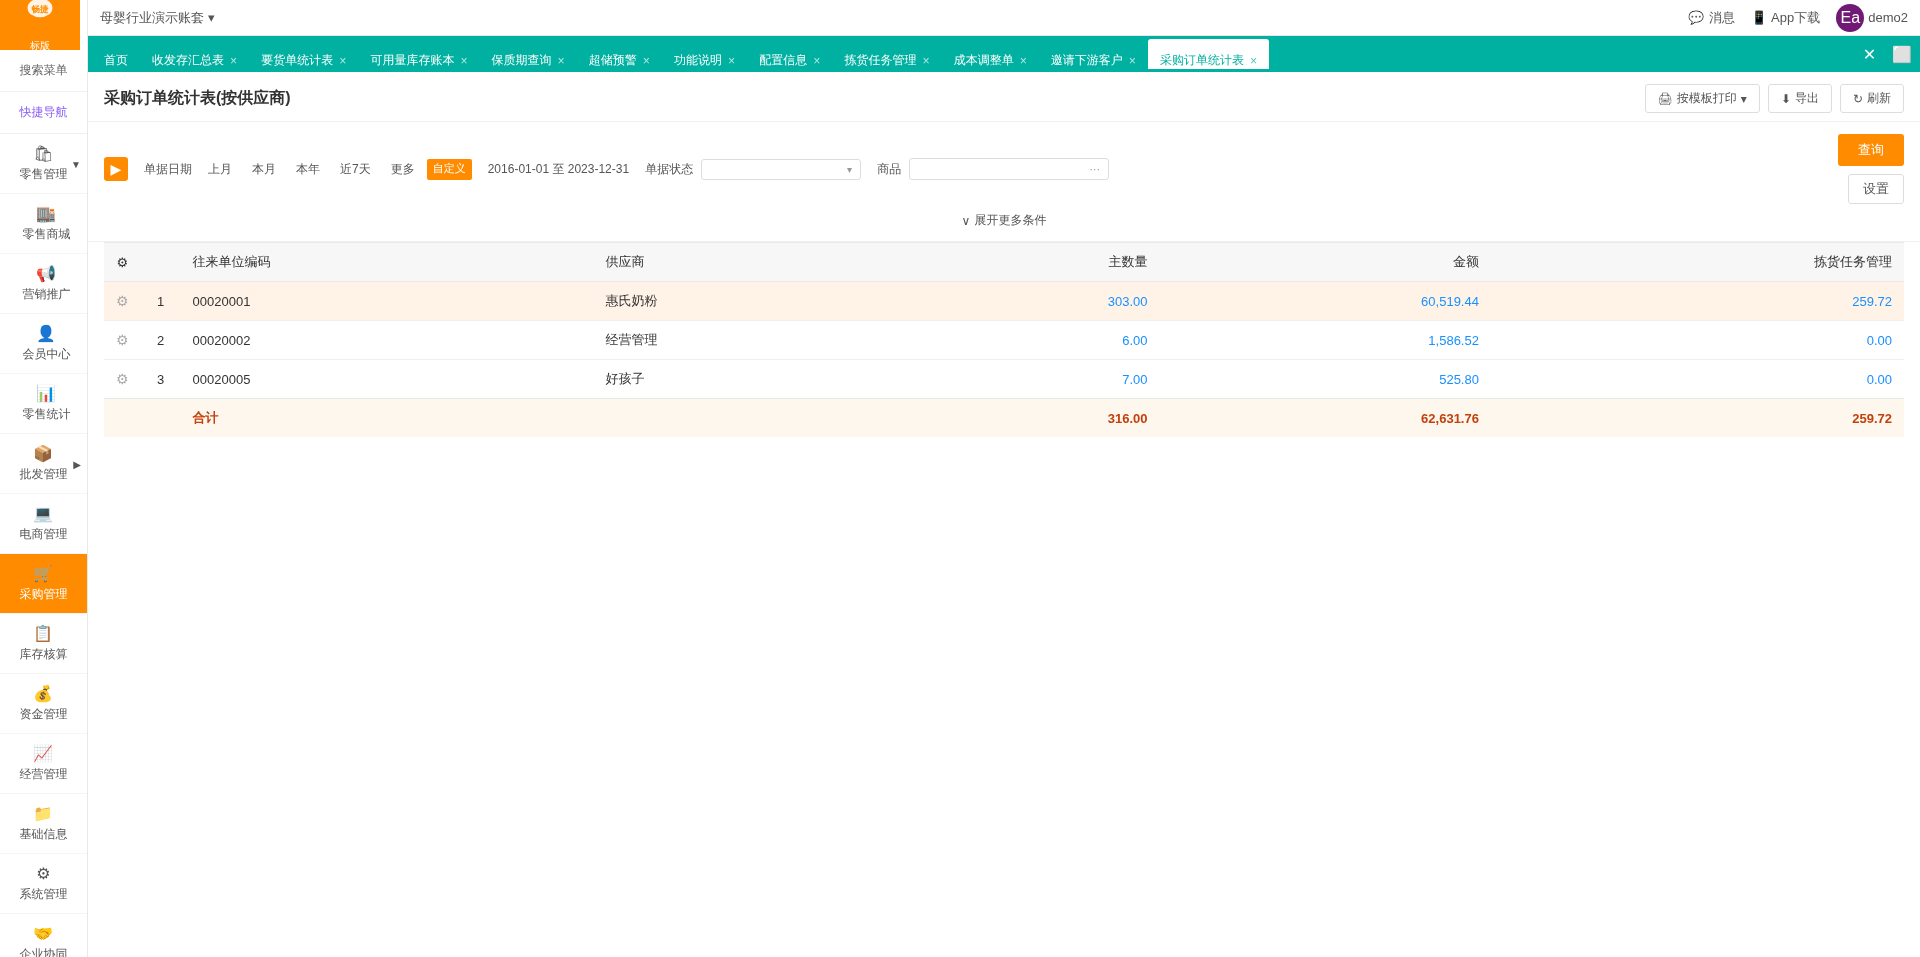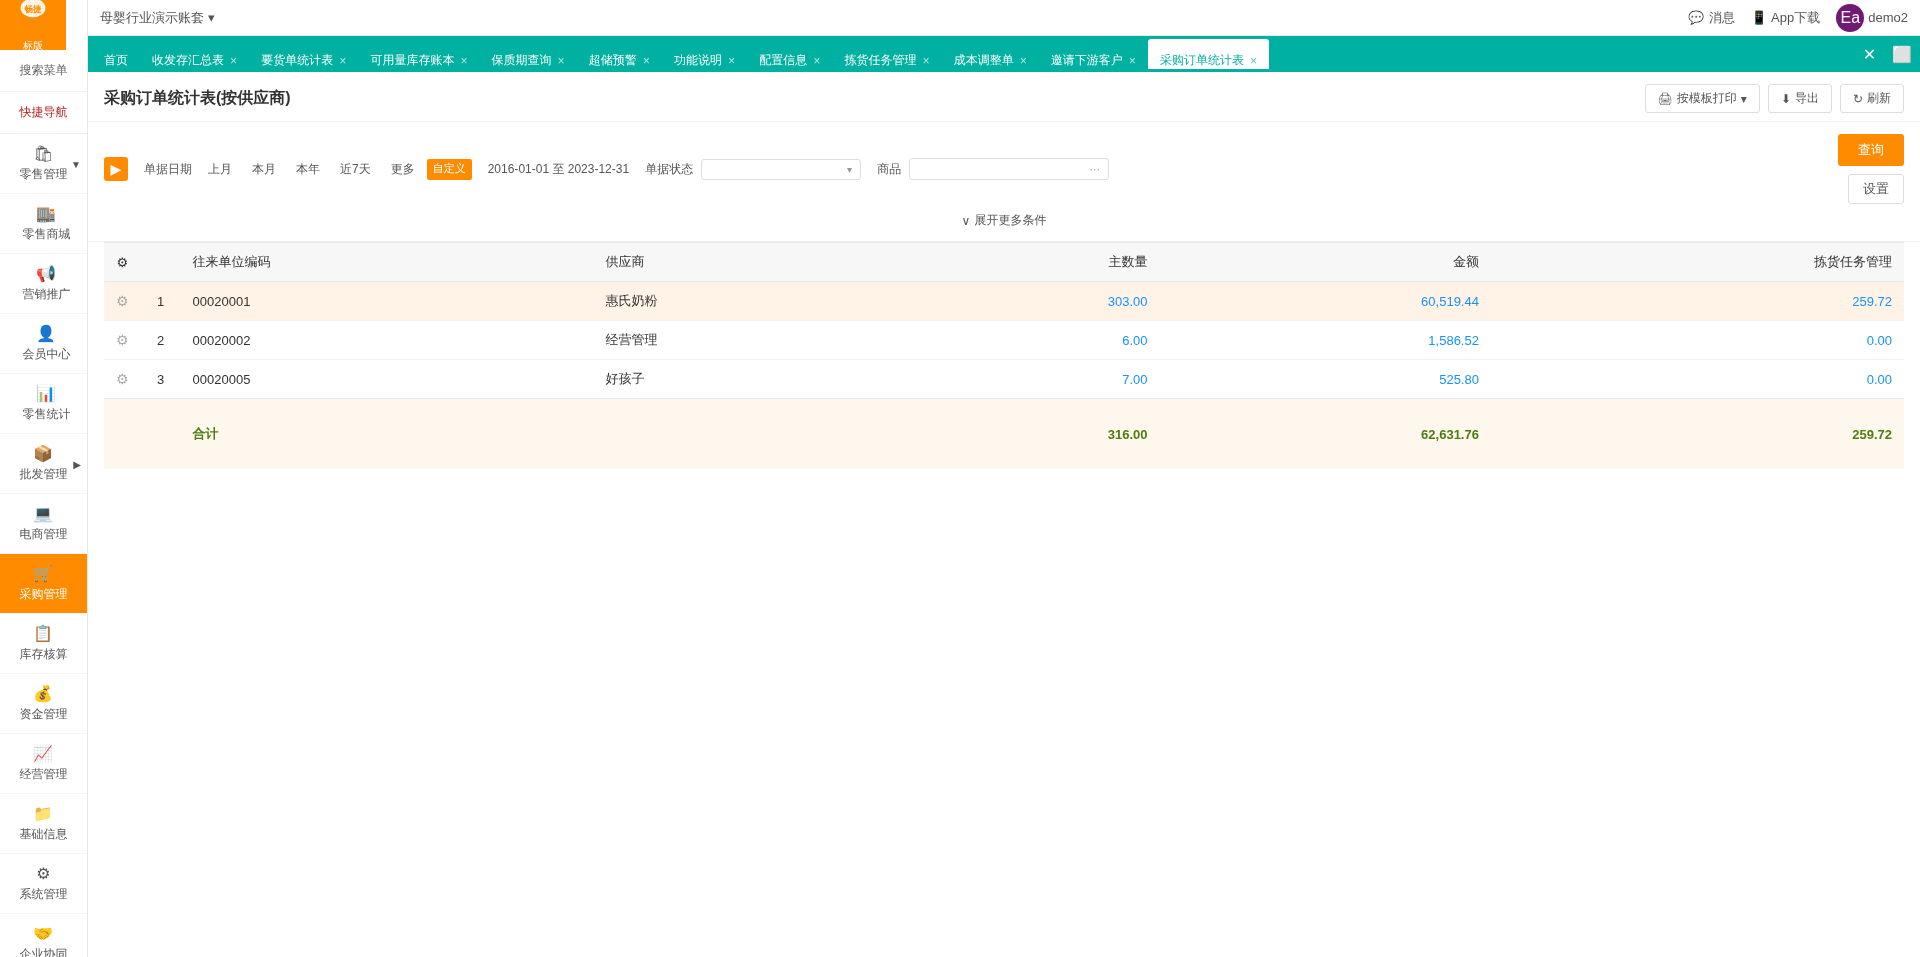--- a/index.html
+++ b/index.html
@@ -1,27 +1,27 @@
 <!DOCTYPE html>
 <html><head>
   <meta charset="utf-8">
   <style>
     * { margin: 0; padding: 0; box-sizing: border-box; }
     body { font-family: 'Microsoft YaHei', Arial, sans-serif; font-size: 13px; background: #f5f5f5; width: 1920px; height: 957px; overflow: hidden; display: flex; }
 
     
     .sidebar { width: 88px; background: #fff; border-right: 1px solid #e8e8e8; display: flex; flex-direction: column; height: 957px; flex-shrink: 0; }
-    .sidebar-logo { width: 66px; height: 50px; background: #ff8c00; display: flex; align-items: center; justify-content: center; flex-shrink: 0; }
+    .sidebar-logo { width: 80px; height: 50px; background: #ff8c00; display: flex; align-items: center; justify-content: center; flex-shrink: 0; }
     .sidebar-logo-inner { display: flex; flex-direction: column; align-items: center; }
     .sidebar-logo-icon { width: 32px; height: 28px; }
     .sidebar-logo-text { color: #fff; font-size: 10px; margin-top: 14px; }
     .sidebar-search { padding: 8px 6px; border-bottom: 1px solid #f0f0f0; }
     .sidebar-search-btn { width: 100%; text-align: center; color: #666; font-size: 12px; cursor: pointer; padding: 4px 0; }
     .sidebar-nav-btn { padding: 8px 6px; border-bottom: 1px solid #f0f0f0; }
-    .sidebar-nav-btn-inner { width: 100%; text-align: center; color: #b91c1c; font-size: 12px; cursor: pointer; padding: 4px 0; }
+    .sidebar-nav-btn-inner { width: 100%; text-align: center; color: #8b5cf6; font-size: 12px; cursor: pointer; padding: 4px 0; }
     .sidebar-item { display: flex; flex-direction: column; align-items: center; padding: 10px 6px; cursor: pointer; color: #555; font-size: 12px; border-bottom: 1px solid #f5f5f5; position: relative; }
     .sidebar-item.active { background: #ff8c00; color: #fff; }
     .sidebar-item-icon { font-size: 16px; margin-bottom: 3px; }
     .sidebar-item-label { font-size: 12px; }
     .sidebar-item-arrow { position: absolute; right: 6px; top: 50%; transform: translateY(-50%); font-size: 10px; }
 
     
     .main-area { flex: 1; display: flex; flex-direction: column; height: 957px; overflow: hidden; }
 
     
@@ -81,21 +81,21 @@
     table thead tr { background: #f7f7f7; }
     table thead th { padding: 10px 12px; text-align: left; color: #333; font-size: 13px; font-weight: normal; border-bottom: 1px solid #e8e8e8; border-top: 1px solid #e8e8e8; }
     table thead th.amount-col { text-align: right; }
     table tbody tr { border-bottom: 1px solid #f0f0f0; }
     table tbody tr:nth-child(odd) { background: #fff; }
     table tbody tr.highlighted { background: #fff3e8; }
     table tbody td { padding: 10px 12px; font-size: 13px; color: #333; }
     table tbody td.link-cell { color: #1890ff; cursor: pointer; text-align: right; }
     table tbody td.center-cell { text-align: center; }
     table tfoot tr { background: #fef7ee; }
-    table tfoot td { padding: 26px 12px; font-size: 13px; color: #4d7c0f; font-weight: bold; border-top: 1px solid #e8e8e8; }
+    table tfoot td { padding: 10px 12px; font-size: 13px; color: #c2410c; font-weight: bold; border-top: 1px solid #e8e8e8; }
     table tfoot td.right-cell { text-align: right; }
     .checkbox-col { width: 40px; text-align: center; }
     .gear-col { width: 36px; text-align: center; }
     .row-num { color: #333; text-align: center; }
   </style>
 </head>
 <body>
 
 <div class="sidebar">
   <div class="sidebar-logo">

